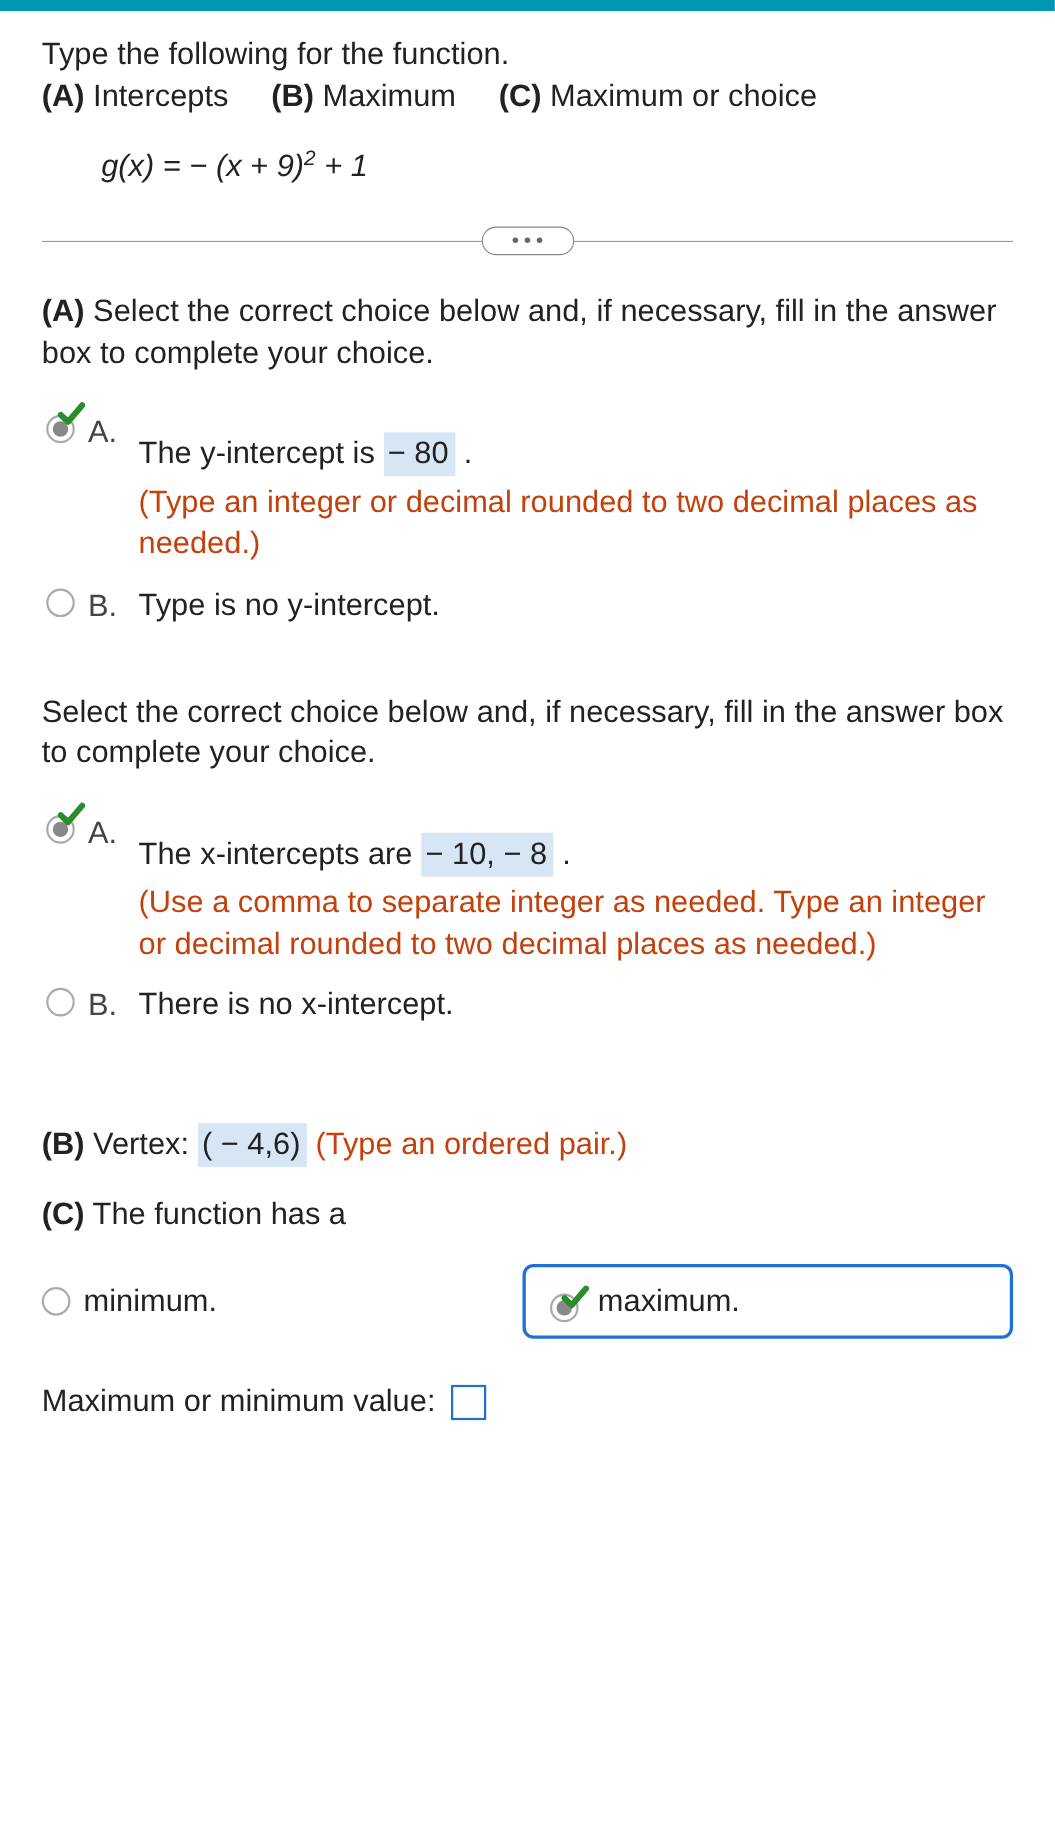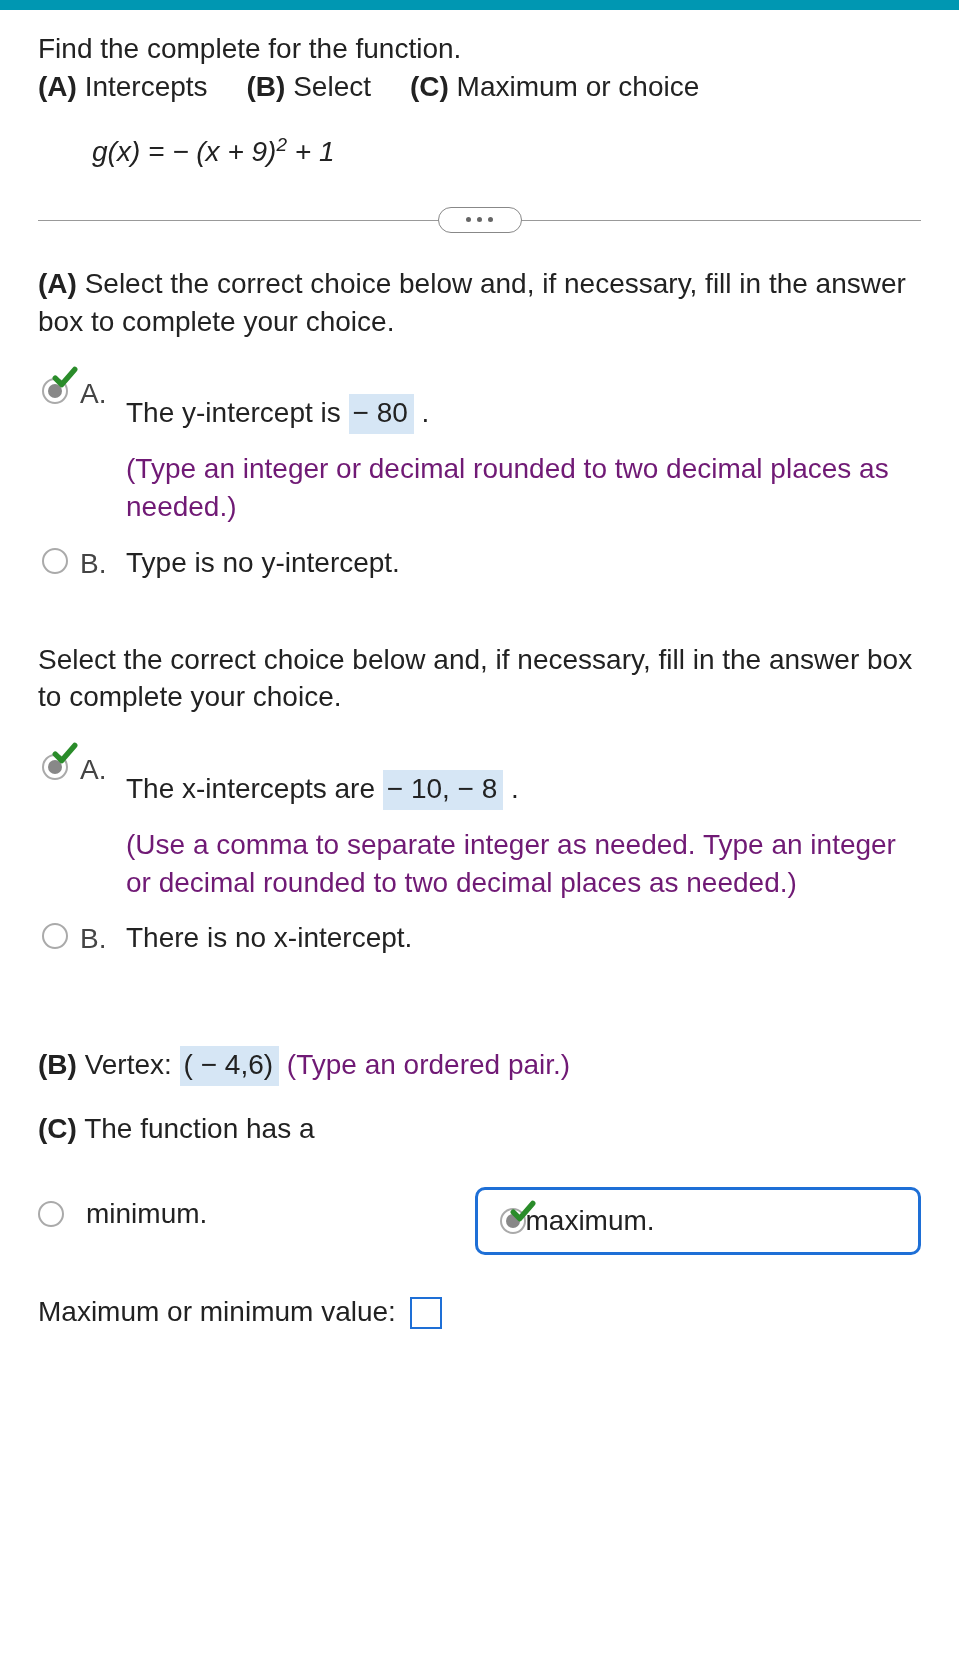--- a/index.html
+++ b/index.html
@@ -102,71 +102,71 @@
     width: 34px;
   }
   .choice-body { flex: 1; }
   .answer-fill {
     background: #d6e6f5;
     padding: 0 6px 2px 4px;
     display: inline-block;
     margin-top: 20px;
   }
   .hint {
-    color: #701a75;
-    margin-top: 16px;
+    color: #c2410c;
+    margin-top: 4px;
   }
   .section-gap { height: 30px; }
   .inline-row {
     margin: 20px 0 24px 0;
   }
   .two-col {
     display: flex;
     gap: 40px;
     align-items: center;
     margin: 26px 0 38px 0;
   }
   .col-option {
     display: flex;
     align-items: center;
-    gap: 22px;
+    gap: 12px;
     flex: 1;
   }
   .boxed {
     border: 3px solid #1e6fd6;
     border-radius: 10px;
     padding: 12px 22px;
     display: flex;
-    align-items: center;
+    align-items: flex-end;
+    gap: 18px;
     flex: 1;
-    margin-top: 13px;
   }
   .small-box {
     display: inline-block;
     width: 32px;
     height: 32px;
     border: 2px solid #1e6fd6;
     vertical-align: middle;
     margin-left: 6px;
   }
   .col-option .radio, .boxed .radio { margin-top: 0; }
 </style>
 </head>
 <body>
 
 <div class="topbar"></div>
 
 <div class="content">
 
   <div class="question-stem">
-    <div>Find the complete for the function.</div>
+    <div>Type the following for the function.</div>
     <div>
       <span class="bold">(A)</span><span> Intercepts</span>
       &nbsp;&nbsp;&nbsp;
-      <span class="bold">(B)</span><span> Select</span>
+      <span class="bold">(B)</span><span> Maximum</span>
       &nbsp;&nbsp;&nbsp;
       <span class="bold">(C)</span><span> Maximum or choice</span>
     </div>
   </div>
 
   <div class="formula">
     <span>g(x) = </span><span> − (x + 9)</span><sup>2</sup><span> + 1</span>
   </div>
 
   <div class="divider-wrap">

